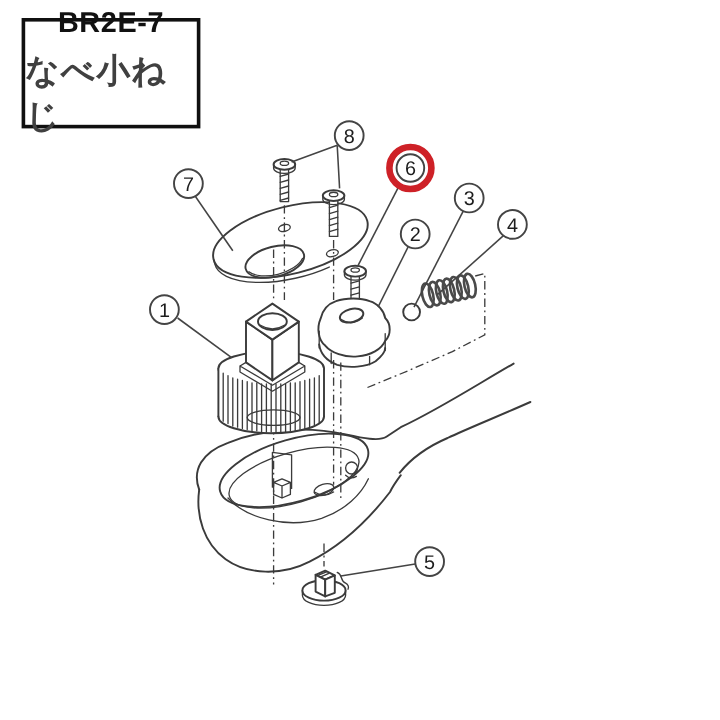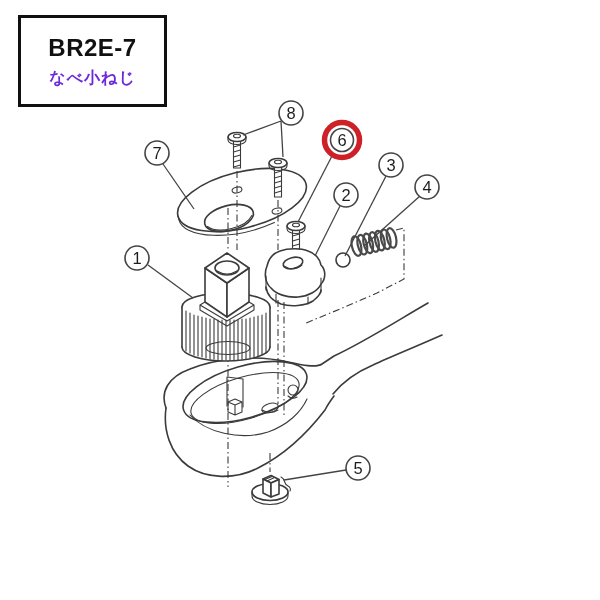--- a/index.html
+++ b/index.html
@@ -23,21 +23,21 @@
   .ring{stroke:var(--callout);fill:#fff;stroke-width:1.6;}
   .red-ring{stroke:var(--highlight);fill:none;stroke-width:5.5;}
   .coil{stroke:#4a4a4a;fill:none;stroke-width:2.2;}
   .num{fill:#1d1d1d;font:16.5px "Liberation Sans",sans-serif;text-anchor:middle;}
   .label-box{
     position:absolute;left:18px;top:15px;width:149px;height:92px;
     border:3px solid #101010;background:#fff;box-sizing:border-box;
     display:flex;flex-direction:column;align-items:center;justify-content:center;gap:6px;
   }
   .label-model{font-size:24px;font-weight:700;color:#111;letter-spacing:0.5px;}
-  .label-jp{font-size:16px;font-weight:700;color:#6d28d9;letter-spacing:1px;
+  .label-jp{font-size:28px;font-weight:700;color:#404040;letter-spacing:1px;
     font-family:"Liberation Sans","DejaVu Sans",sans-serif;}
 </style>
 </head>
 <body>
 
 <div class="stage">
 
   <svg width="600" height="600" viewBox="0 0 600 600">
 
     <g>

